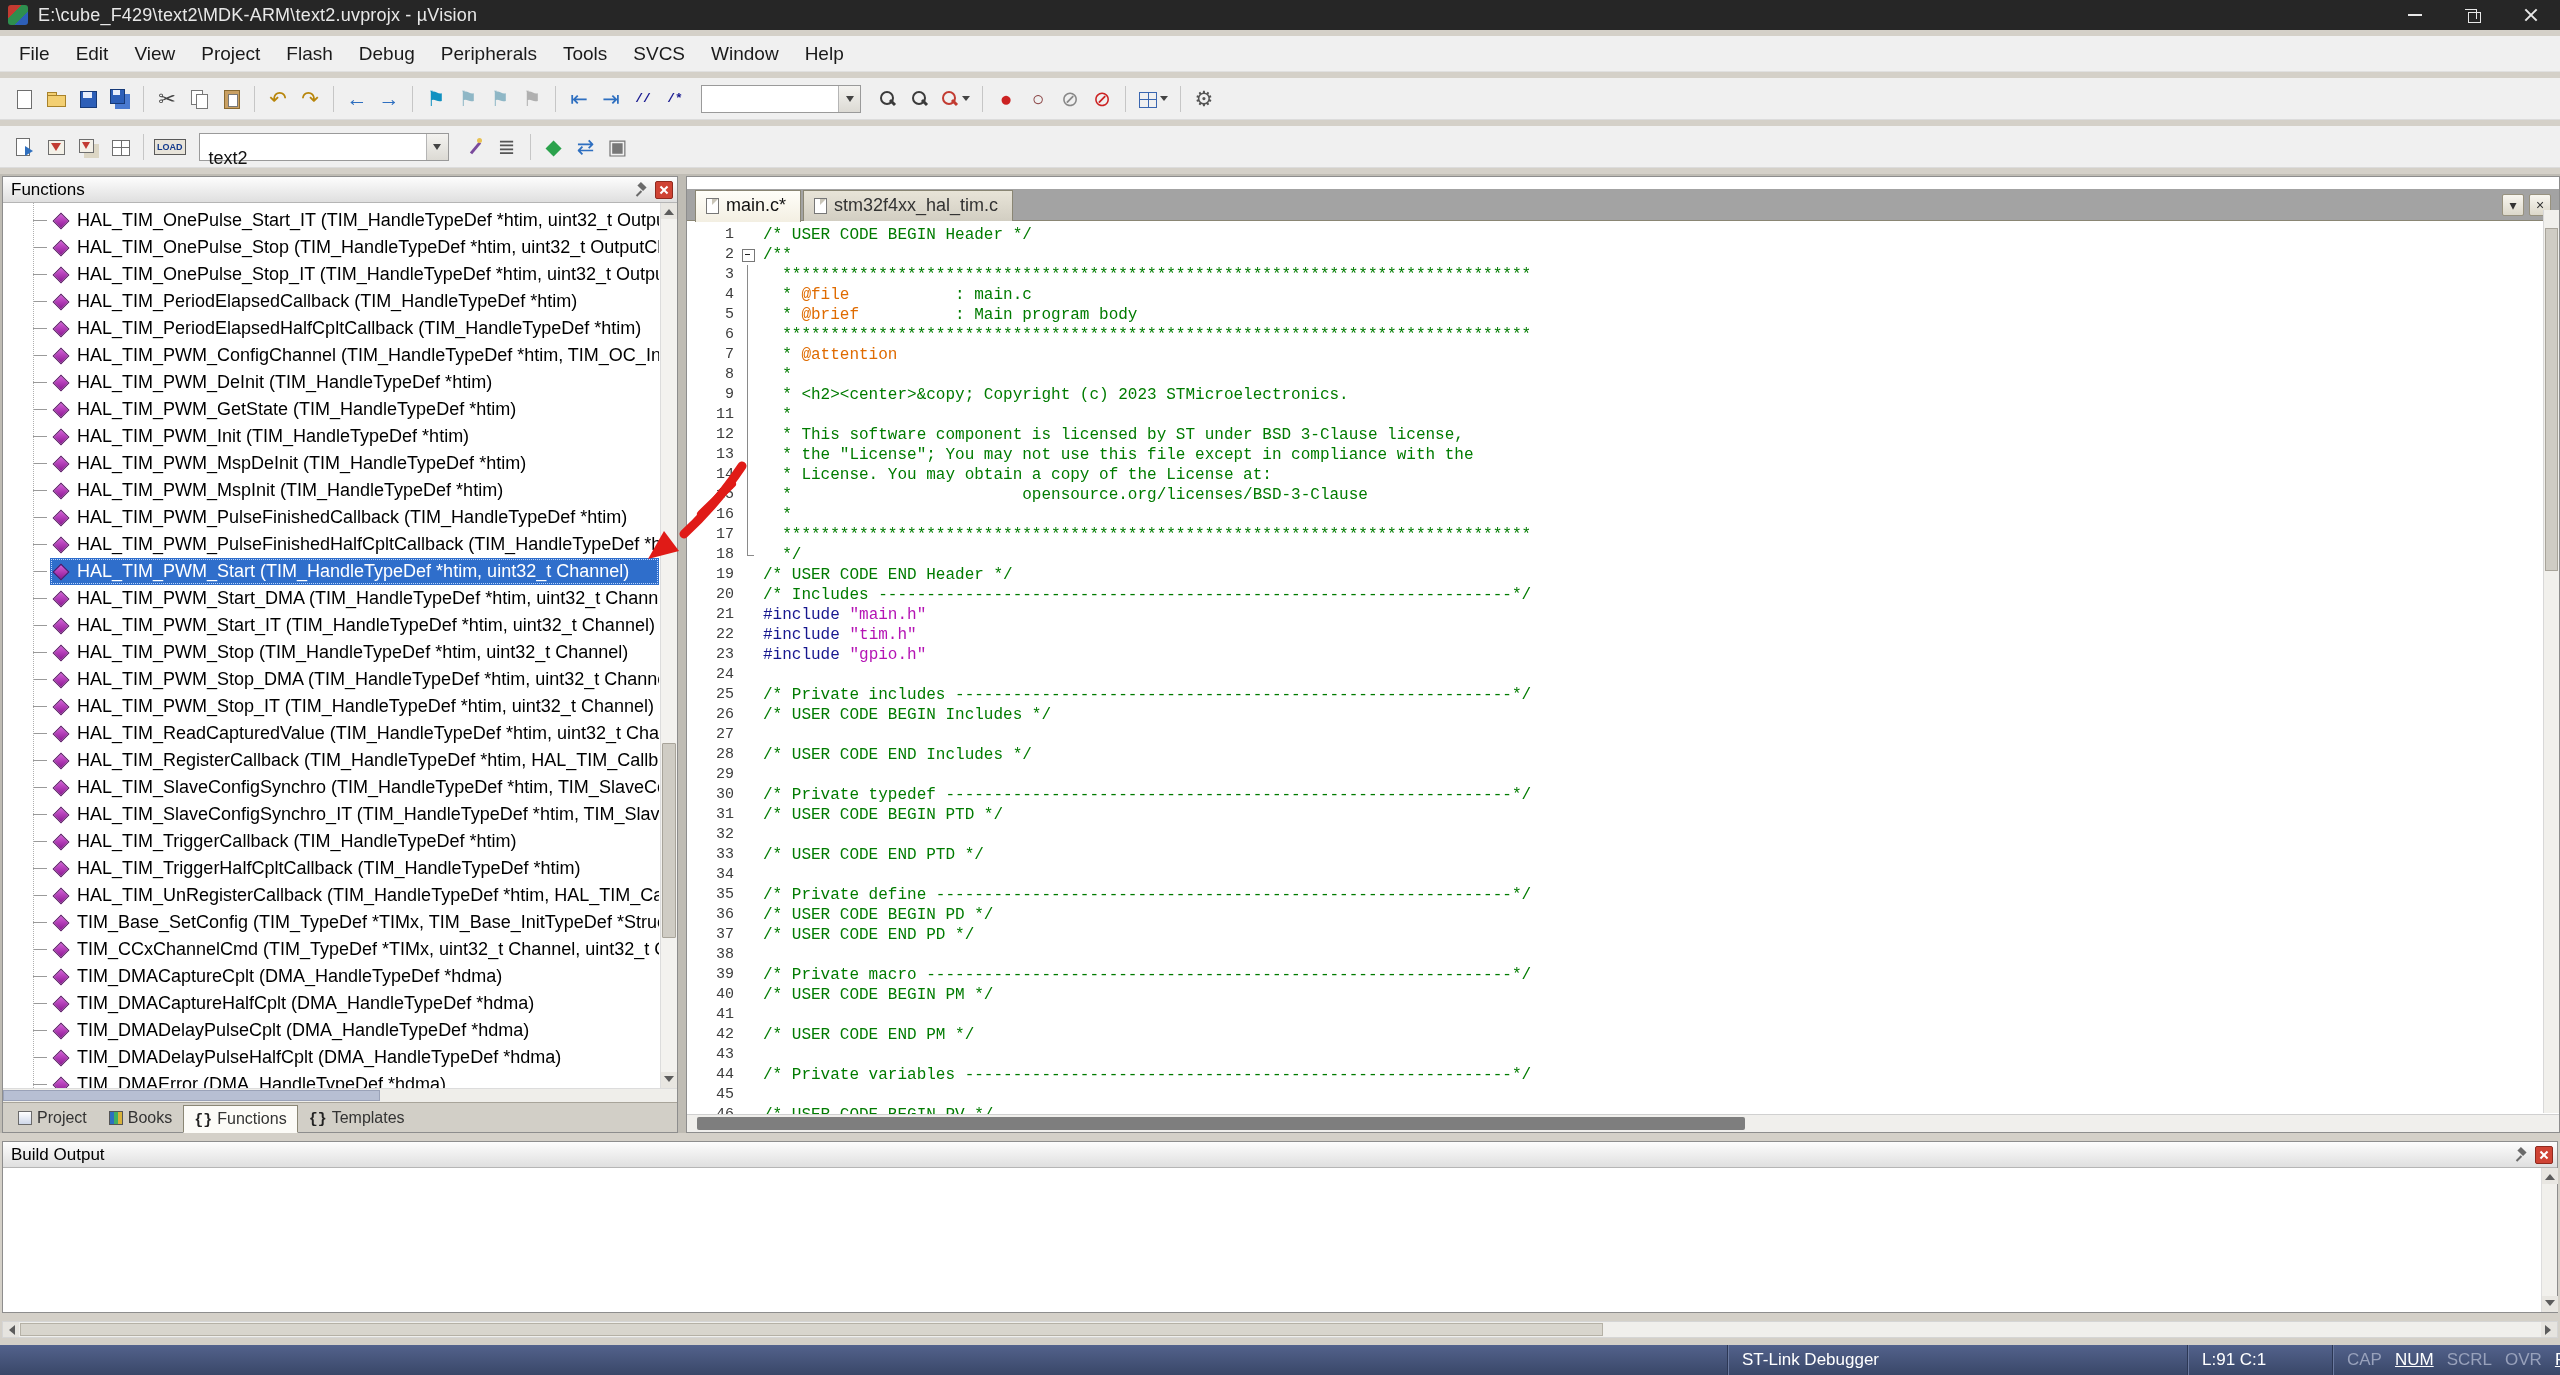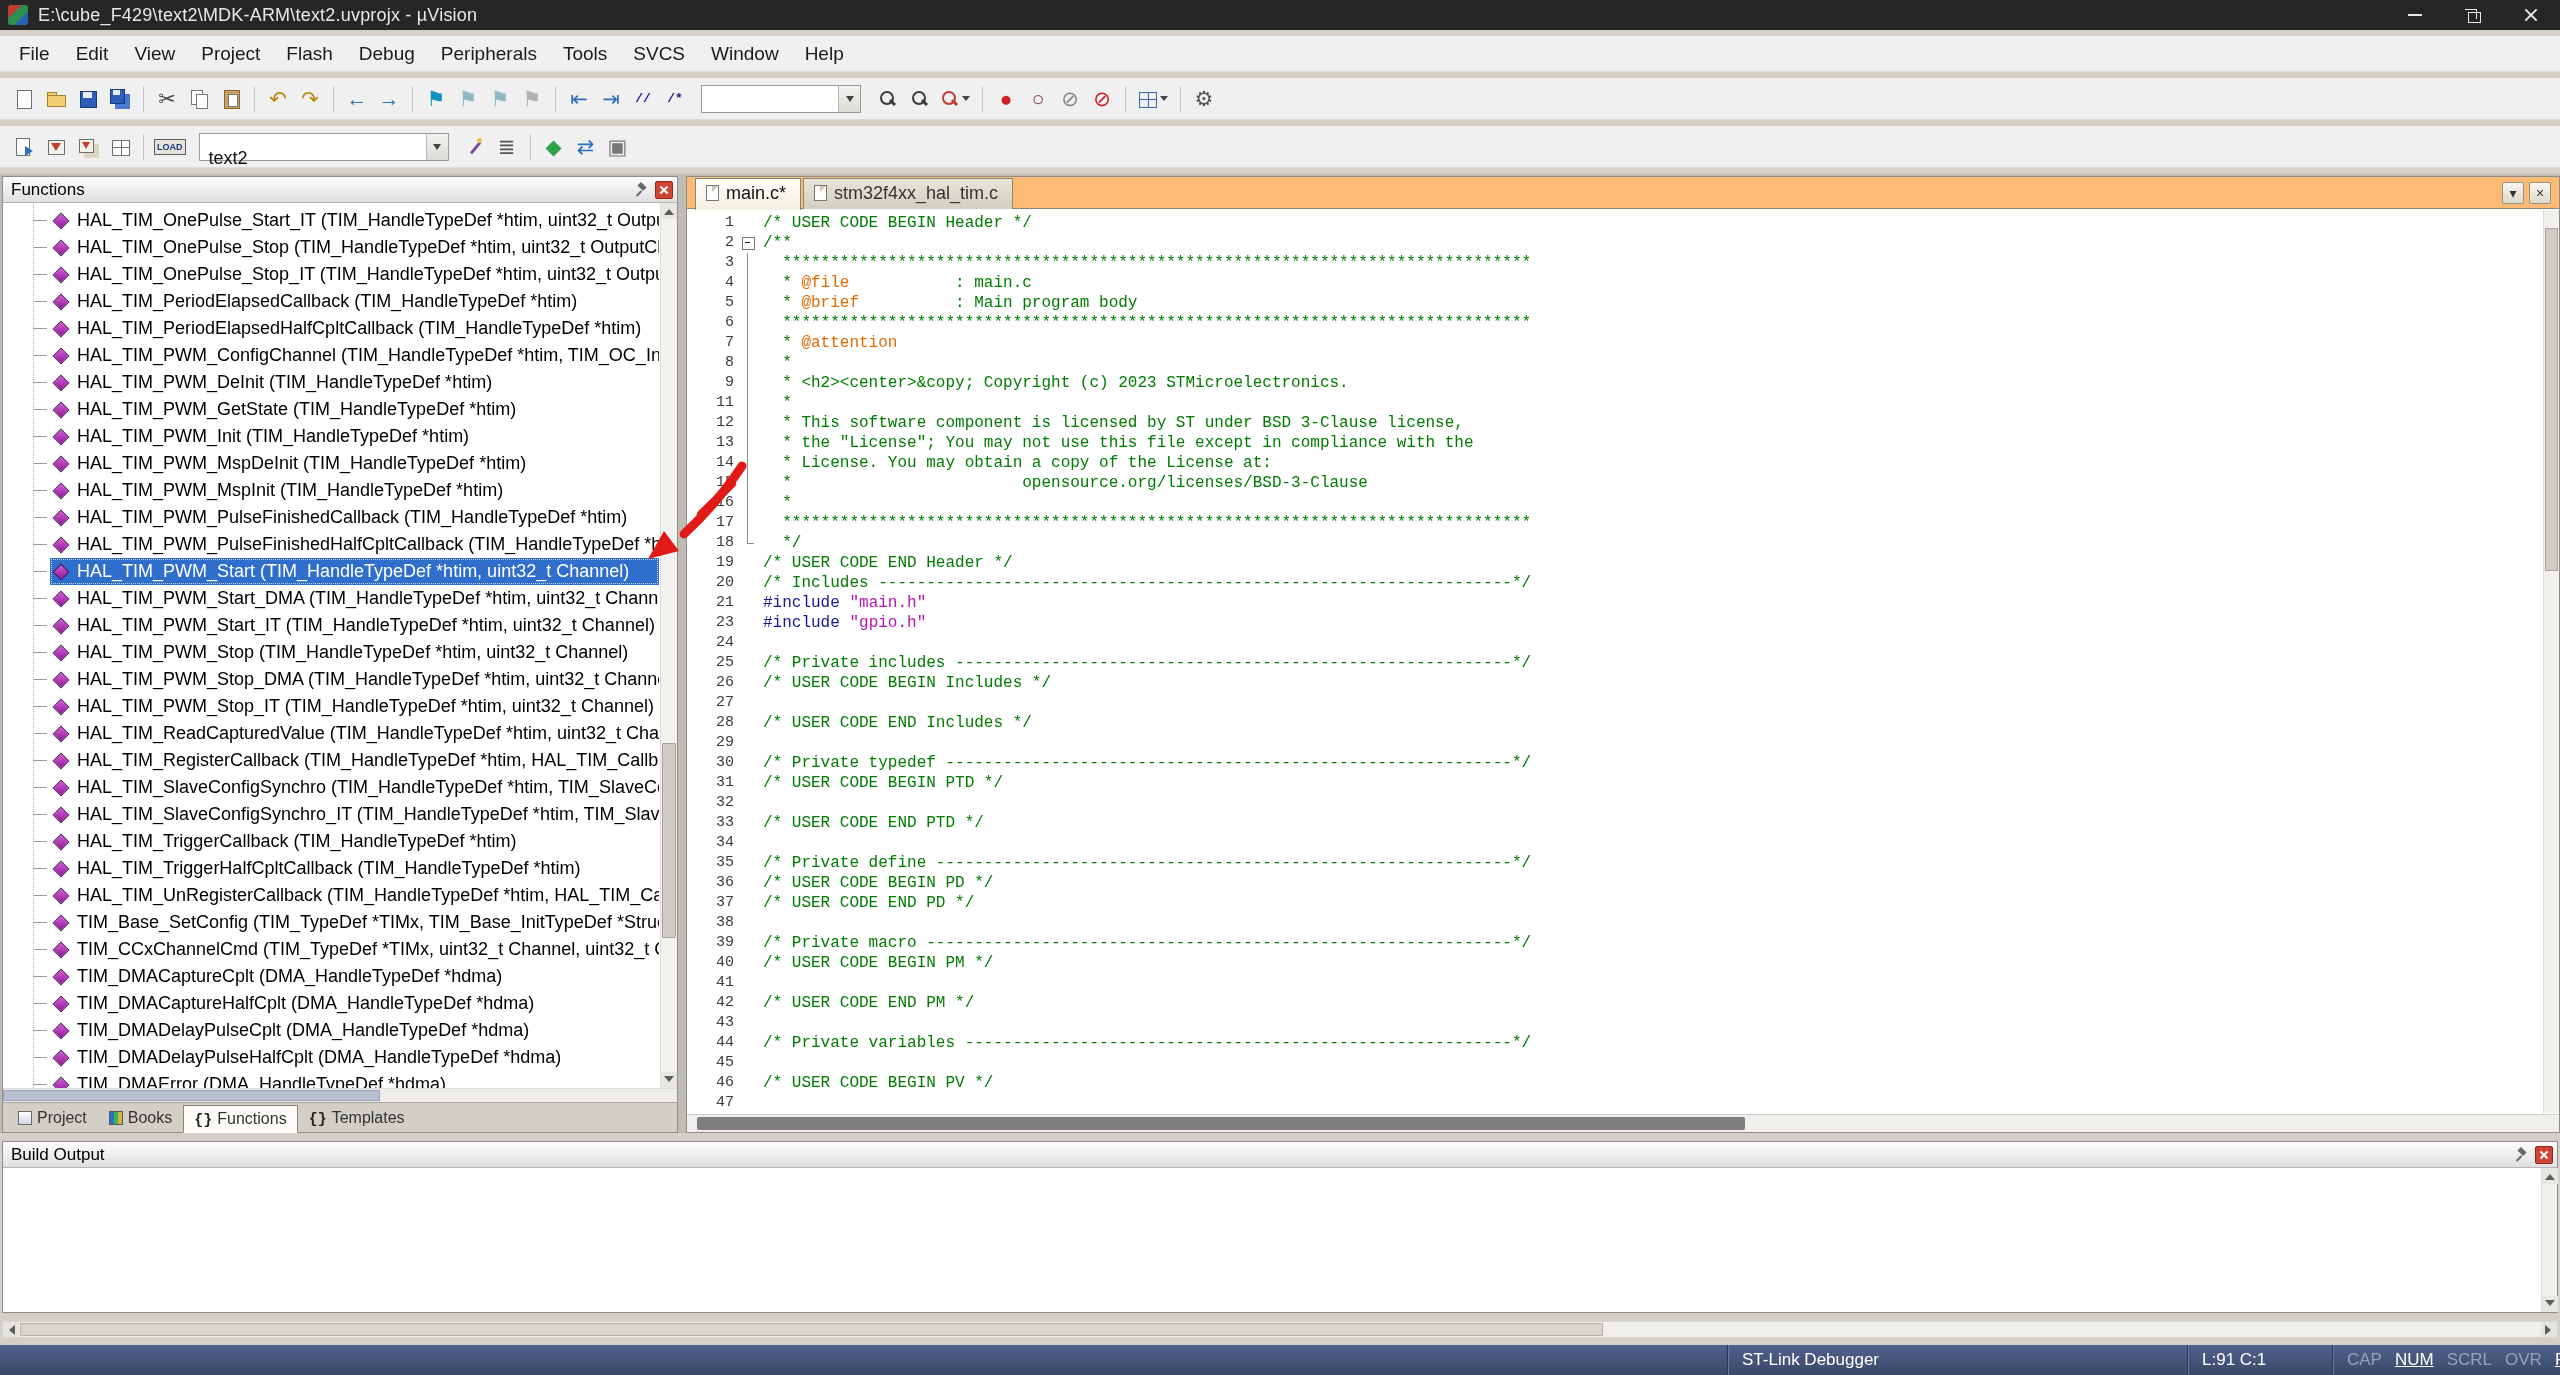--- a/index.html
+++ b/index.html
@@ -114,21 +114,21 @@
   .ptab.active { background:#fcfbf7; border-color:#8a8674; border-bottom-color:#fcfbf7; margin-bottom:-1px; }
   .ptab-ic { display:inline-block; width:14px; height:14px; position:relative; flex:none;}
   .pt-project { border:1px solid #6a6a6a; background:linear-gradient(#ffffff,#cfd8ea); }
   .pt-books { background:linear-gradient(90deg,#2d6fc0 0 33%,#3fae62 33% 66%,#d8b23a 66%); border:1px solid #555; }
   .pt-braces { width:auto; font-weight:bold; font-size:15px; color:#222; font-family:"Liberation Mono",monospace; }
 
   .splitter { width:8px; flex:none; }
 
   
   .editor-area { flex:1; min-width:0; display:flex; flex-direction:column; background:#fff; border:1px solid #8d8d8d; position:relative; }
-  .tabbar { height:32px; flex:none; background:#fdba74; border-bottom:1px solid #8a8674; display:flex; align-items:center; padding-left:8px; position:relative; }
+  .tabbar { height:32px; flex:none; background:#a3a3a3; border-bottom:1px solid #8a8674; display:flex; align-items:flex-start; padding-left:8px; position:relative;margin-top:12px; }
   .etab { display:flex; align-items:center; gap:7px; padding:4px 14px 5px 10px; font-size:18px; color:#333;
     background:linear-gradient(#e8e4d8,#d2cec2); border:1px solid #8a8674; border-bottom:none; margin-right:2px; }
   .etab.active { background:linear-gradient(#fffef9,#f3efe2); color:#111; position:relative; top:1px; padding-bottom:6px; }
   .tab-page { width:13px; height:16px; background:#fff; border:1px solid #777; position:relative; flex:none; }
   .tab-page::after { content:""; position:absolute; right:0; top:0; border:3px solid; border-color:#c9c5b8 transparent transparent #c9c5b8; }
   .tab-ctl { position:absolute; right:8px; top:5px; display:flex; gap:5px; }
   .tab-ctl-btn { width:22px; height:22px; border:1px solid #98927f; background:linear-gradient(#f8f6ef,#dcd8ca);
     display:flex; align-items:center; justify-content:center; font-size:14px; color:#333; border-radius:2px; }
 
   .code-wrap { flex:1; min-height:0; overflow:hidden; padding-top:4px; position:relative; }
@@ -654,20 +654,21 @@
             <div class="ed-line"><span class="ln">12</span><span class="fold f-m"></span><span class="code"><span class="tk-c">  * This software component is licensed by ST under BSD 3-Clause license,</span></span></div>
             <div class="ed-line"><span class="ln">13</span><span class="fold f-m"></span><span class="code"><span class="tk-c">  * the "License"; You may not use this file except in compliance with the</span></span></div>
             <div class="ed-line"><span class="ln">14</span><span class="fold f-m"></span><span class="code"><span class="tk-c">  * License. You may obtain a copy of the License at:</span></span></div>
             <div class="ed-line"><span class="ln">15</span><span class="fold f-m"></span><span class="code"><span class="tk-c">  *                        opensource.org/licenses/BSD-3-Clause</span></span></div>
             <div class="ed-line"><span class="ln">16</span><span class="fold f-m"></span><span class="code"><span class="tk-c">  *</span></span></div>
             <div class="ed-line"><span class="ln">17</span><span class="fold f-m"></span><span class="code"><span class="tk-c">  ******************************************************************************</span></span></div>
             <div class="ed-line"><span class="ln">18</span><span class="fold f-e"></span><span class="code"><span class="tk-c">  */</span></span></div>
             <div class="ed-line"><span class="ln">19</span><span class="fold"></span><span class="code"><span class="tk-c">/* USER CODE END Header */</span></span></div>
             <div class="ed-line"><span class="ln">20</span><span class="fold"></span><span class="code"><span class="tk-c">/* Includes ------------------------------------------------------------------*/</span></span></div>
             <div class="ed-line"><span class="ln">21</span><span class="fold"></span><span class="code"><span class="tk-p">#include </span><span class="tk-s">"main.h"</span></span></div>
+            <div class="ed-line"><span class="ln">22</span><span class="fold"></span><span class="code"><span class="tk-p">#include </span><span class="tk-s">"tim.h"</span></span></div>
             <div class="ed-line"><span class="ln">23</span><span class="fold"></span><span class="code"><span class="tk-p">#include </span><span class="tk-s">"gpio.h"</span></span></div>
             <div class="ed-line"><span class="ln">24</span><span class="fold"></span><span class="code"></span></div>
             <div class="ed-line"><span class="ln">25</span><span class="fold"></span><span class="code"><span class="tk-c">/* Private includes ----------------------------------------------------------*/</span></span></div>
             <div class="ed-line"><span class="ln">26</span><span class="fold"></span><span class="code"><span class="tk-c">/* USER CODE BEGIN Includes */</span></span></div>
             <div class="ed-line"><span class="ln">27</span><span class="fold"></span><span class="code"></span></div>
             <div class="ed-line"><span class="ln">28</span><span class="fold"></span><span class="code"><span class="tk-c">/* USER CODE END Includes */</span></span></div>
             <div class="ed-line"><span class="ln">29</span><span class="fold"></span><span class="code"></span></div>
             <div class="ed-line"><span class="ln">30</span><span class="fold"></span><span class="code"><span class="tk-c">/* Private typedef -----------------------------------------------------------*/</span></span></div>
             <div class="ed-line"><span class="ln">31</span><span class="fold"></span><span class="code"><span class="tk-c">/* USER CODE BEGIN PTD */</span></span></div>
             <div class="ed-line"><span class="ln">32</span><span class="fold"></span><span class="code"></span></div>

